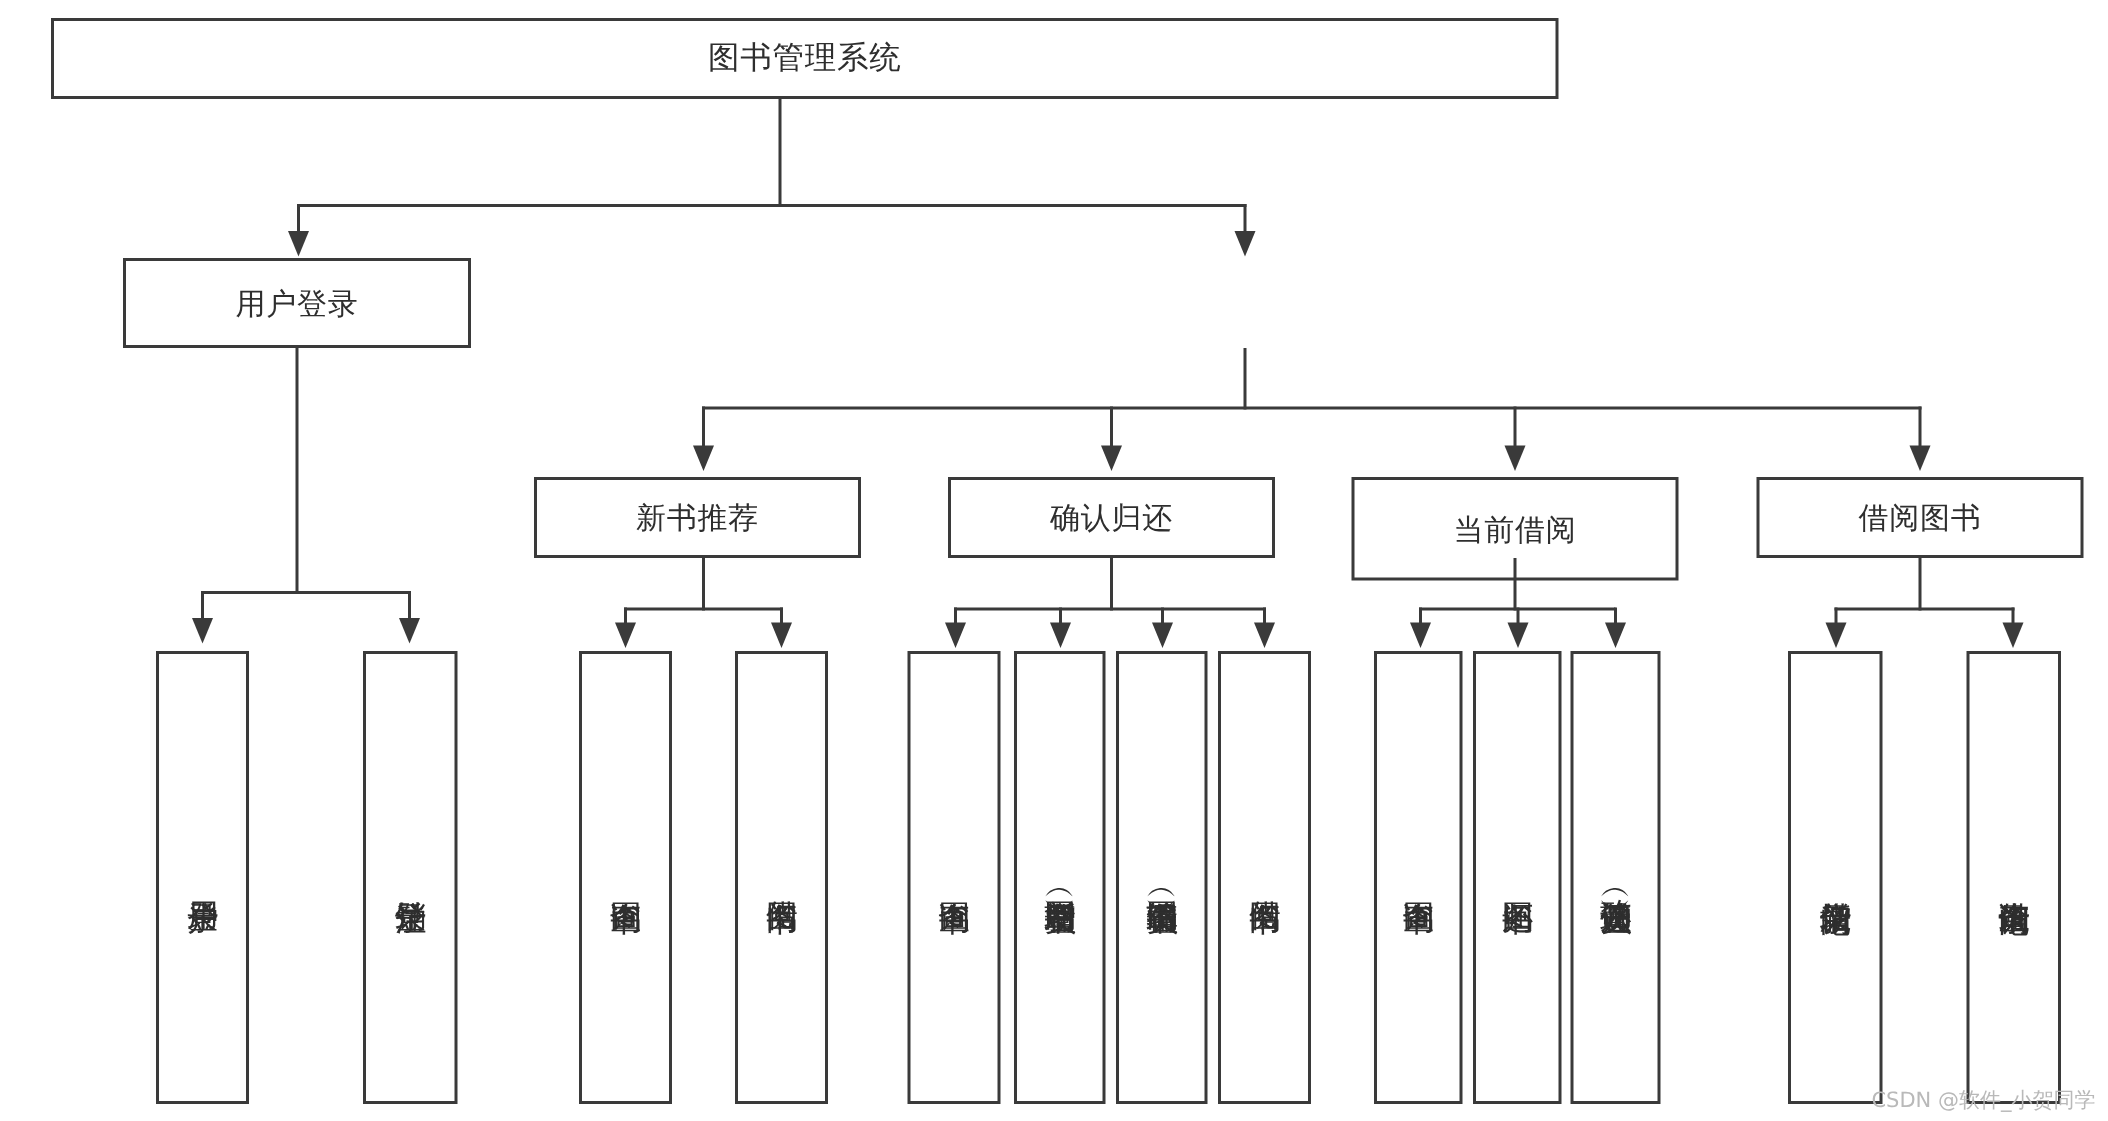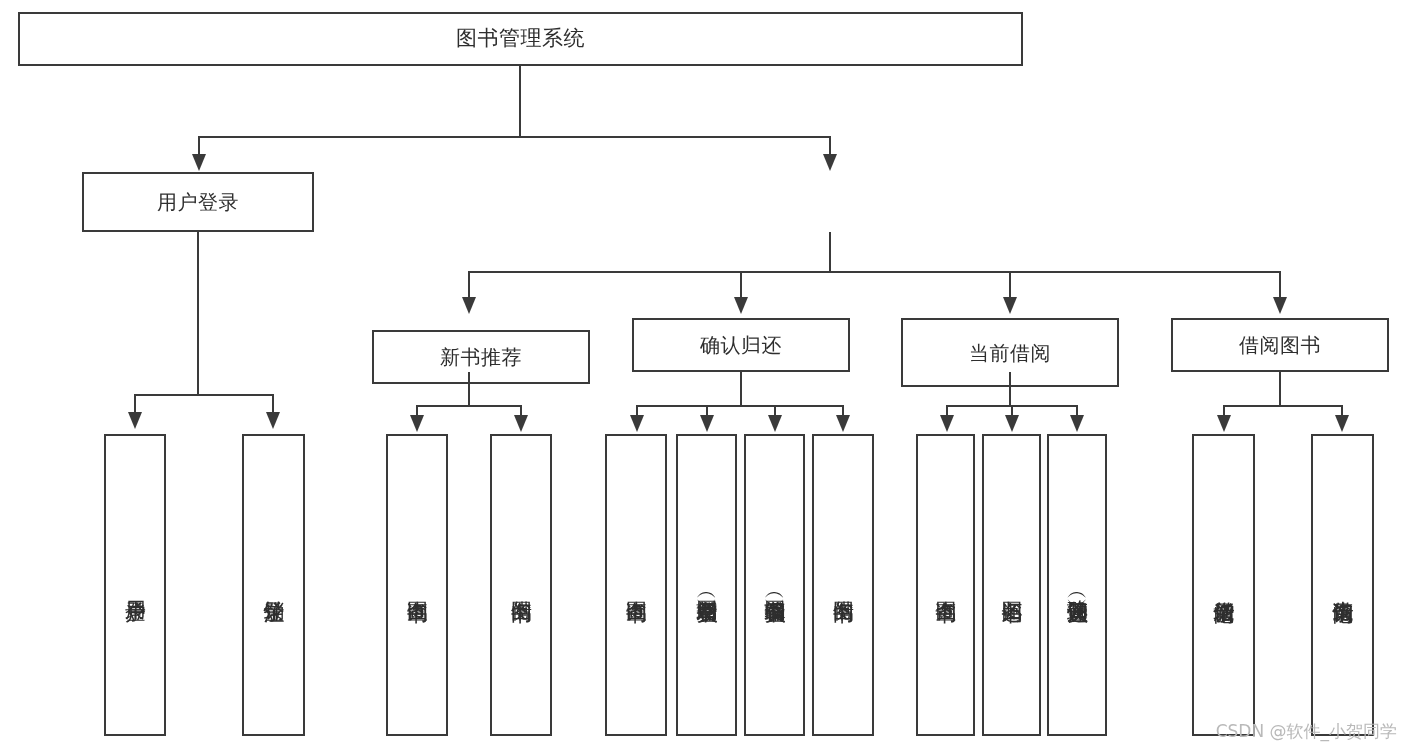--- a/index.html
+++ b/index.html
@@ -61,32 +61,32 @@
     width:0;height:0;
     border-left:7px solid transparent;
     border-right:7px solid transparent;
     border-top:17px solid #3a3a3a;
   }
   
   #watermark{
     position:absolute;
     right:8px;
     bottom:4px;
-    font-size:17px;
+    font-size:14px;
     color:#b9b9b9;
     white-space:nowrap;
     pointer-events:none;
   }
 </style>
 </head>
 <body>
 
 <div id="canvas">
 
-  <div class="node h root" style="left:18px;top:12px;width:1005px;height:54px;">图书管理系统</div>
+  <div class="node h root" style="left:34px;top:12px;width:1005px;height:54px;">图书管理系统</div>
 
   <div class="vline" style="left:519px;top:66px;height:71px;"></div>
   <div class="hline" style="left:198px;top:136px;width:633px;"></div>
   <div class="vline" style="left:198px;top:136px;height:20px;"></div>
   <div class="vline" style="left:829px;top:136px;height:20px;"></div>
   <div class="arrow" style="left:192px;top:154px;"></div>
   <div class="arrow" style="left:823px;top:154px;"></div>
 
   <div class="node h" style="left:82px;top:172px;width:232px;height:60px;">用户登录</div>
 
@@ -104,21 +104,21 @@
   <div class="hline" style="left:468px;top:271px;width:813px;"></div>
   <div class="vline" style="left:468px;top:271px;height:28px;"></div>
   <div class="vline" style="left:740px;top:271px;height:28px;"></div>
   <div class="vline" style="left:1009px;top:271px;height:28px;"></div>
   <div class="vline" style="left:1279px;top:271px;height:28px;"></div>
   <div class="arrow" style="left:462px;top:297px;"></div>
   <div class="arrow" style="left:734px;top:297px;"></div>
   <div class="arrow" style="left:1003px;top:297px;"></div>
   <div class="arrow" style="left:1273px;top:297px;"></div>
 
-  <div class="node h" style="left:372px;top:318px;width:218px;height:54px;margin-top:12px;">新书推荐</div>
+  <div class="node h" style="left:356px;top:318px;width:218px;height:54px;">新书推荐</div>
   <div class="node h" style="left:632px;top:318px;width:218px;height:54px;">确认归还</div>
   <div class="node h" style="left:901px;top:318px;width:218px;height:69px;">当前借阅</div>
   <div class="node h" style="left:1171px;top:318px;width:218px;height:54px;">借阅图书</div>
 
   <div class="vline" style="left:468px;top:372px;height:35px;"></div>
   <div class="hline" style="left:416px;top:405px;width:106px;"></div>
   <div class="vline" style="left:416px;top:405px;height:12px;"></div>
   <div class="vline" style="left:520px;top:405px;height:12px;"></div>
   <div class="arrow" style="left:410px;top:415px;"></div>
   <div class="arrow" style="left:514px;top:415px;"></div>

